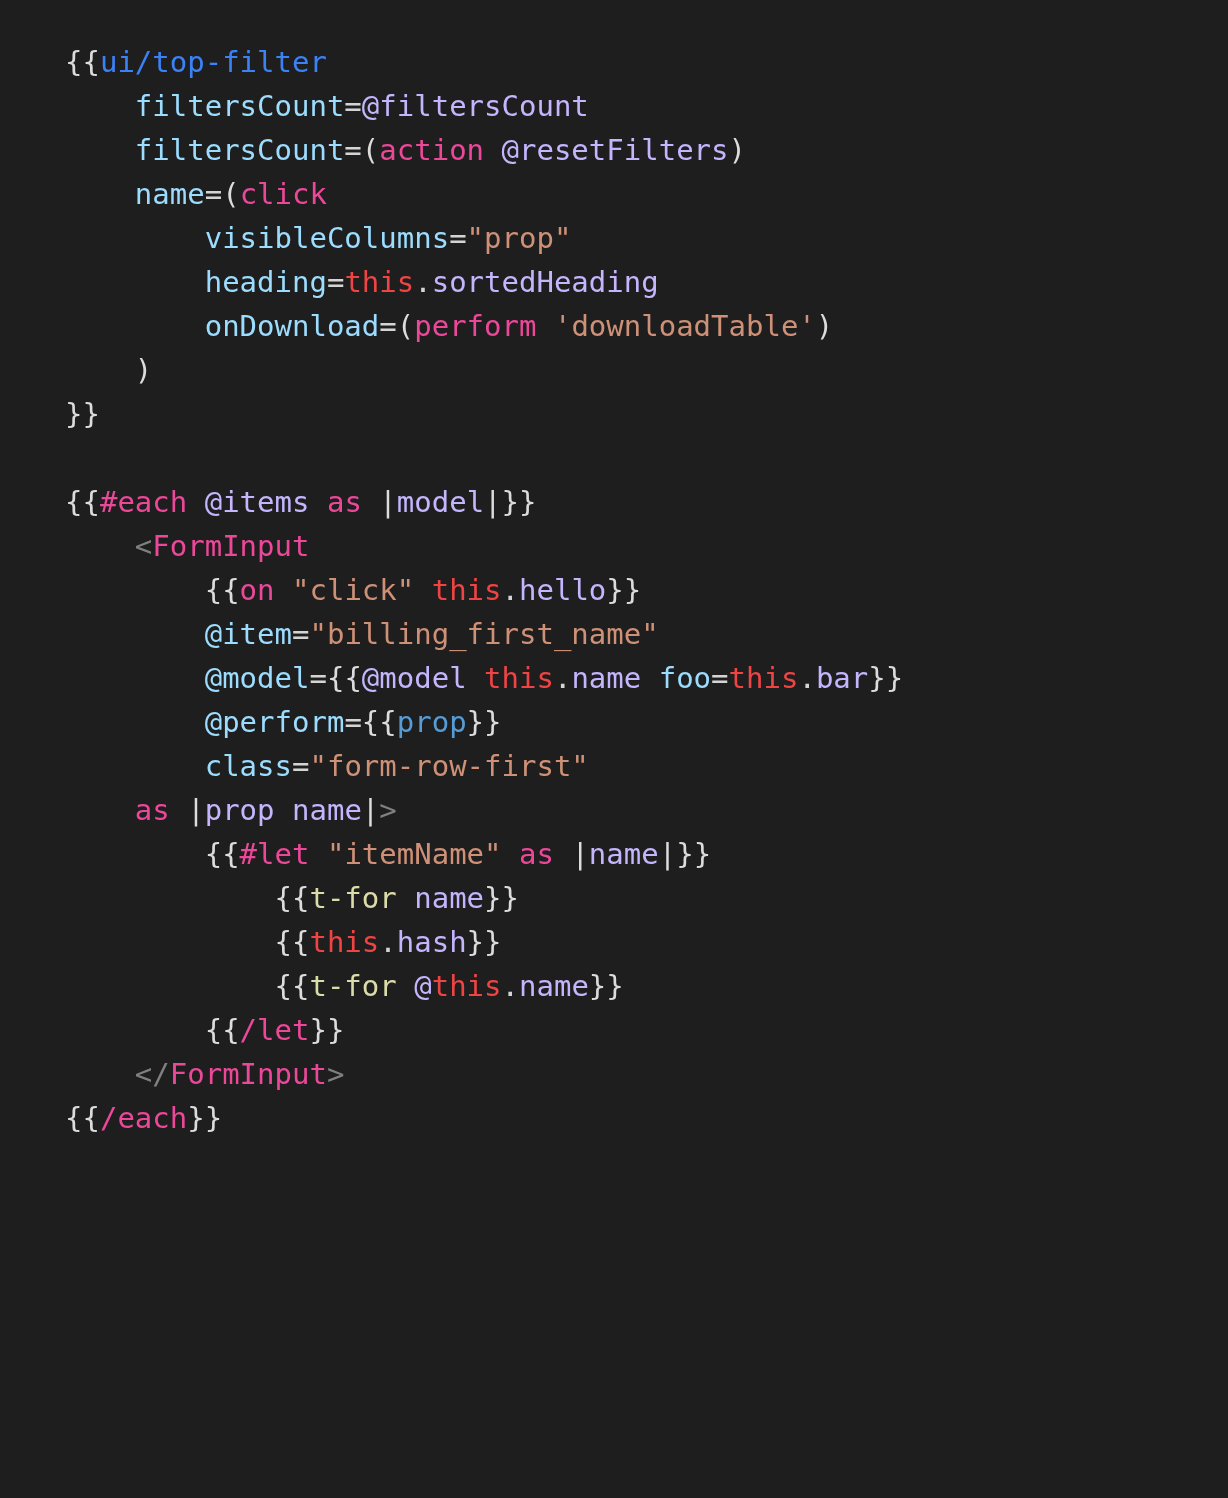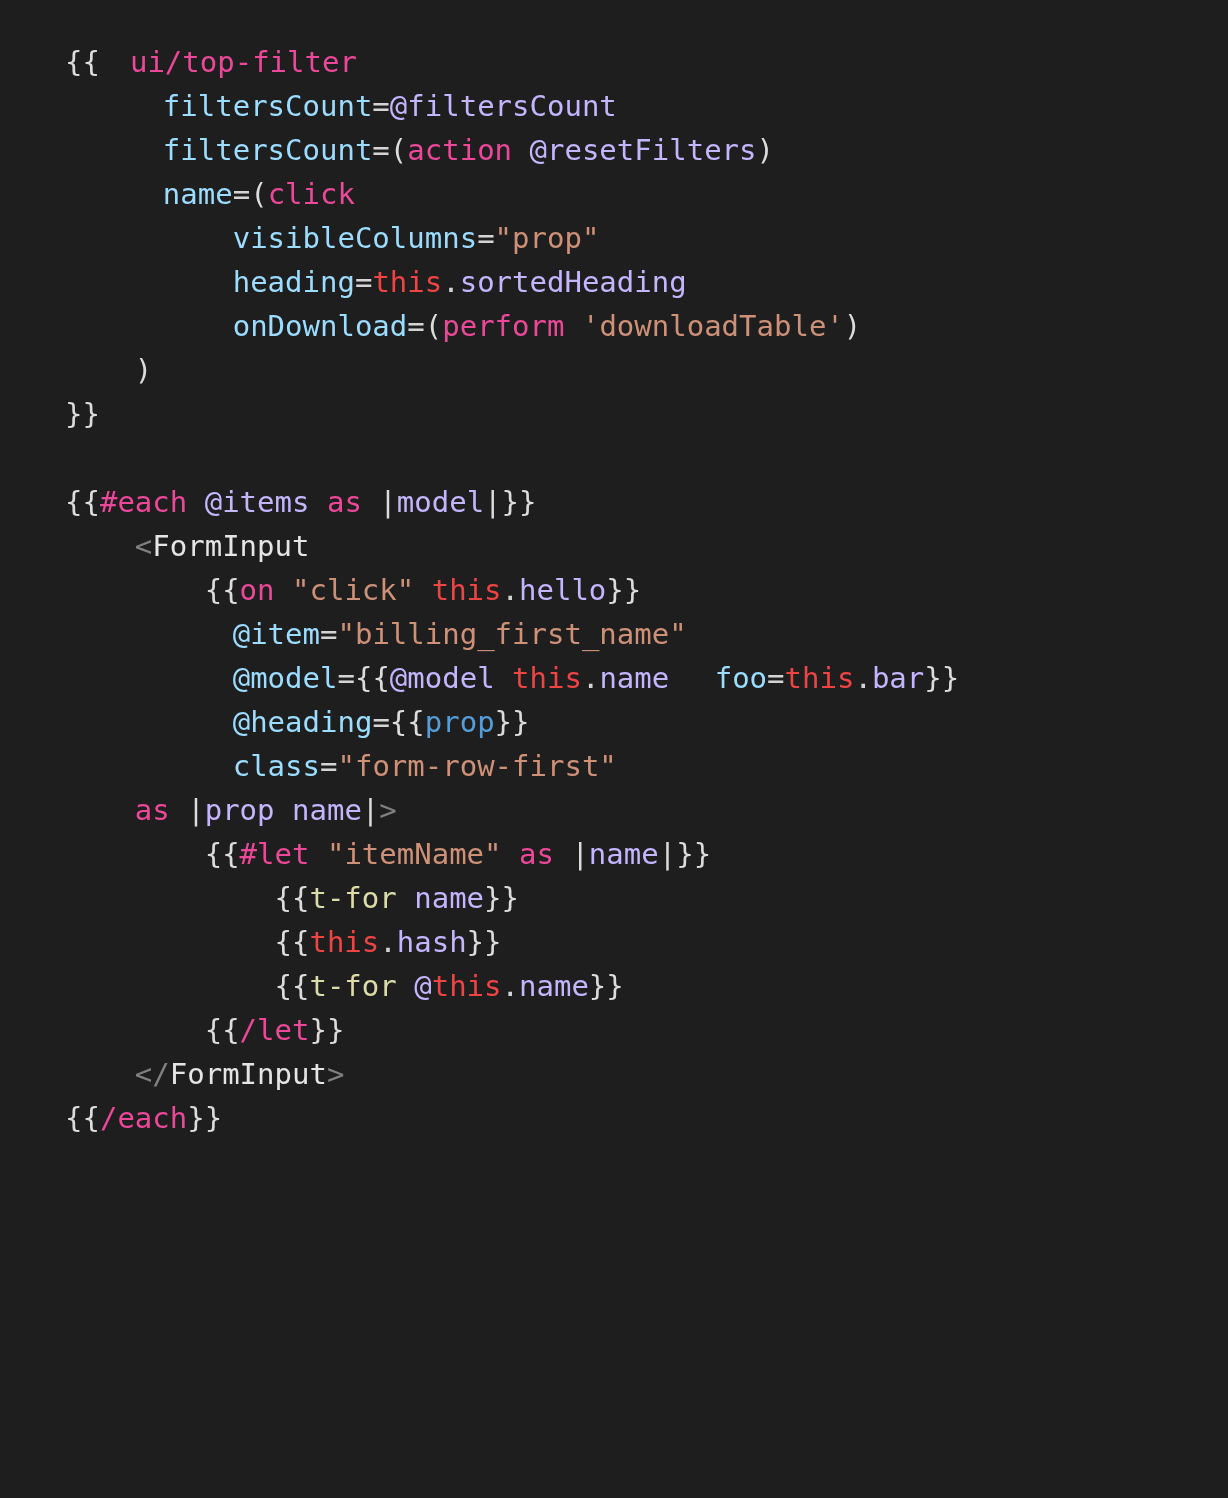--- a/index.html
+++ b/index.html
@@ -15,28 +15,28 @@
     padding: 40px 0 0 65px;
     font-family: "Consolas", "Menlo", "DejaVu Sans Mono", monospace;
     font-size: 29px;
     line-height: 44px;
     color: #d4d4d4;
     white-space: pre;
   }
   
   .t-delim  { color: #dcdcdc; }   
   .t-key    { color: #ec4899; }   
-  .t-comp   { color: #ec4899; margin-left: 30px; }   
-  .t-attr   { color: #9cdcfe; margin-left: 28px; }   
+  .t-comp   { color: #3b82f6; }   
+  .t-attr   { color: #9cdcfe; }   
   .t-str    { color: #ce9178; }   
   .t-fn     { color: #dcdcaa; }   
   .t-var    { color: #c4b5fd; }   
   .t-this   { color: #ef4444; }   
   .t-const  { color: #569cd6; }   
-  .t-tag    { color: #e5e5e5; }   
+  .t-tag    { color: #ec4899; }   
   .t-angle  { color: #808080; }   
   .t-punc   { color: #d4d4d4; }
 </style>
 </head>
 <body>
 
 <pre class="code"><span class="t-delim">{{</span><span class="t-comp">ui/top-filter</span>
     <span class="t-attr">filtersCount</span><span class="t-punc">=</span><span class="t-var">@filtersCount</span>
     <span class="t-attr">filtersCount</span><span class="t-punc">=</span><span class="t-delim">(</span><span class="t-key">action</span> <span class="t-var">@resetFilters</span><span class="t-delim">)</span>
     <span class="t-attr">name</span><span class="t-punc">=</span><span class="t-delim">(</span><span class="t-key">click</span>
@@ -44,21 +44,21 @@
         <span class="t-attr">heading</span><span class="t-punc">=</span><span class="t-this">this</span><span class="t-punc">.</span><span class="t-var">sortedHeading</span>
         <span class="t-attr">onDownload</span><span class="t-punc">=</span><span class="t-delim">(</span><span class="t-key">perform</span> <span class="t-str">'downloadTable'</span><span class="t-delim">)</span>
     <span class="t-delim">)</span>
 <span class="t-delim">}}</span>
 
 <span class="t-delim">{{</span><span class="t-key">#each</span> <span class="t-var">@items</span> <span class="t-key">as</span> <span class="t-delim">|</span><span class="t-var">model</span><span class="t-delim">|</span><span class="t-delim">}}</span>
     <span class="t-angle">&lt;</span><span class="t-tag">FormInput</span>
         <span class="t-delim">{{</span><span class="t-key">on</span> <span class="t-str">"click"</span> <span class="t-this">this</span><span class="t-punc">.</span><span class="t-var">hello</span><span class="t-delim">}}</span>
         <span class="t-attr">@item</span><span class="t-punc">=</span><span class="t-str">"billing_first_name"</span>
         <span class="t-attr">@model</span><span class="t-punc">=</span><span class="t-delim">{{</span><span class="t-var">@model</span> <span class="t-this">this</span><span class="t-punc">.</span><span class="t-var">name</span> <span class="t-attr">foo</span><span class="t-punc">=</span><span class="t-this">this</span><span class="t-punc">.</span><span class="t-var">bar</span><span class="t-delim">}}</span>
-        <span class="t-attr">@heading</span><span class="t-punc">=</span><span class="t-delim">{{</span><span class="t-const">prop</span><span class="t-delim">}}</span>
+        <span class="t-attr">@perform</span><span class="t-punc">=</span><span class="t-delim">{{</span><span class="t-const">prop</span><span class="t-delim">}}</span>
         <span class="t-attr">class</span><span class="t-punc">=</span><span class="t-str">"form-row-first"</span>
     <span class="t-key">as</span> <span class="t-delim">|</span><span class="t-var">prop</span> <span class="t-var">name</span><span class="t-delim">|</span><span class="t-angle">&gt;</span>
         <span class="t-delim">{{</span><span class="t-key">#let</span> <span class="t-str">"itemName"</span> <span class="t-key">as</span> <span class="t-delim">|</span><span class="t-var">name</span><span class="t-delim">|</span><span class="t-delim">}}</span>
             <span class="t-delim">{{</span><span class="t-fn">t-for</span> <span class="t-var">name</span><span class="t-delim">}}</span>
             <span class="t-delim">{{</span><span class="t-this">this</span><span class="t-punc">.</span><span class="t-var">hash</span><span class="t-delim">}}</span>
             <span class="t-delim">{{</span><span class="t-fn">t-for</span> <span class="t-var">@</span><span class="t-this">this</span><span class="t-punc">.</span><span class="t-var">name</span><span class="t-delim">}}</span>
         <span class="t-delim">{{</span><span class="t-key">/let</span><span class="t-delim">}}</span>
     <span class="t-angle">&lt;/</span><span class="t-tag">FormInput</span><span class="t-angle">&gt;</span>
 <span class="t-delim">{{</span><span class="t-key">/each</span><span class="t-delim">}}</span>
 </pre>

